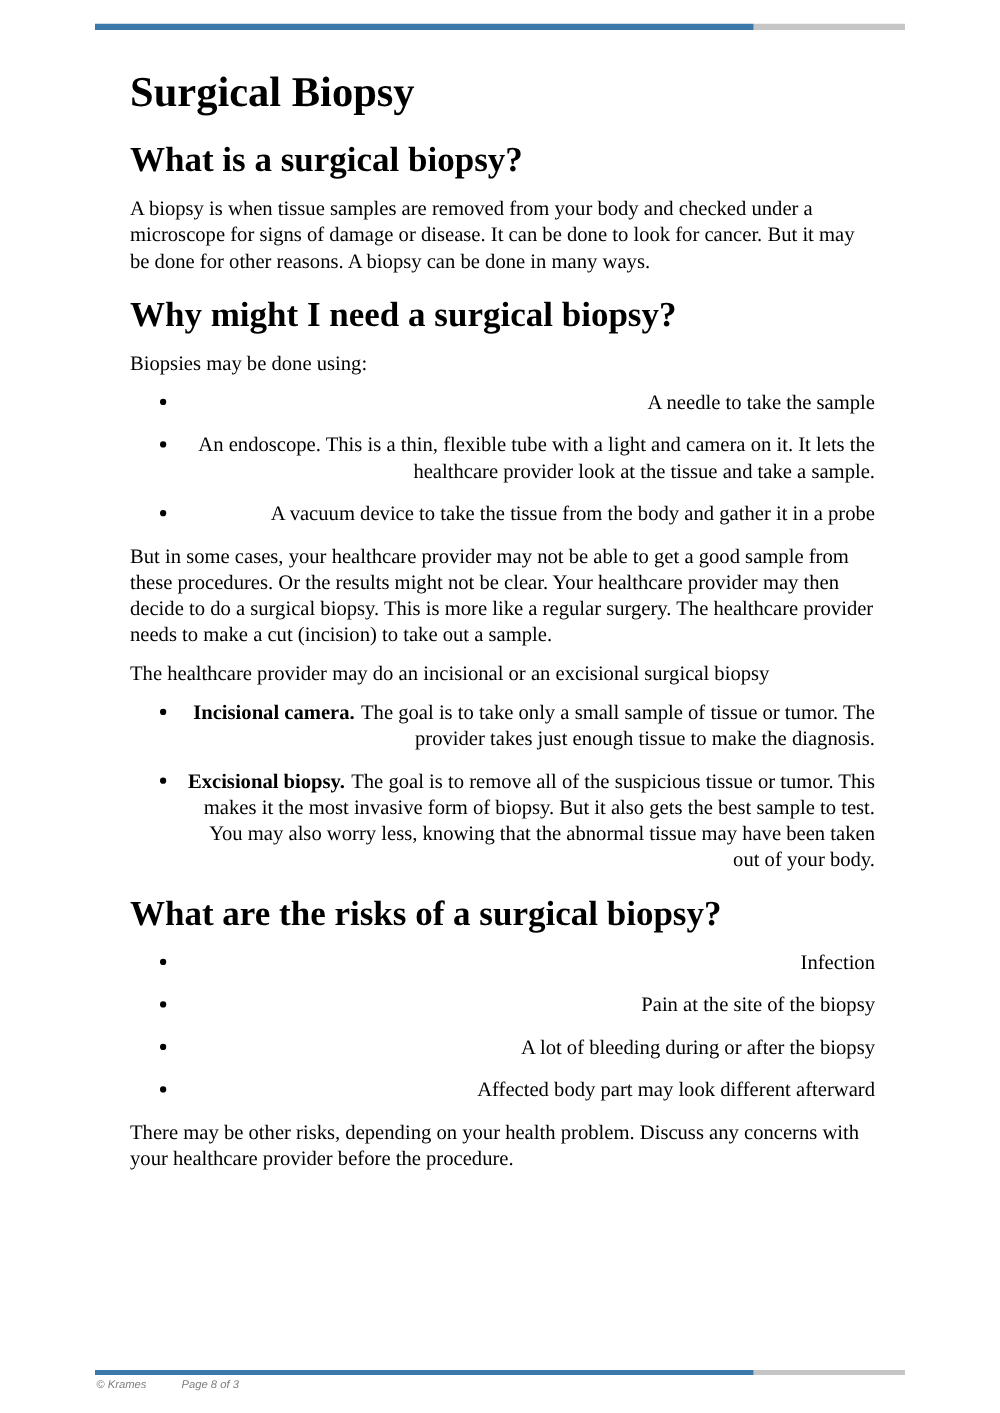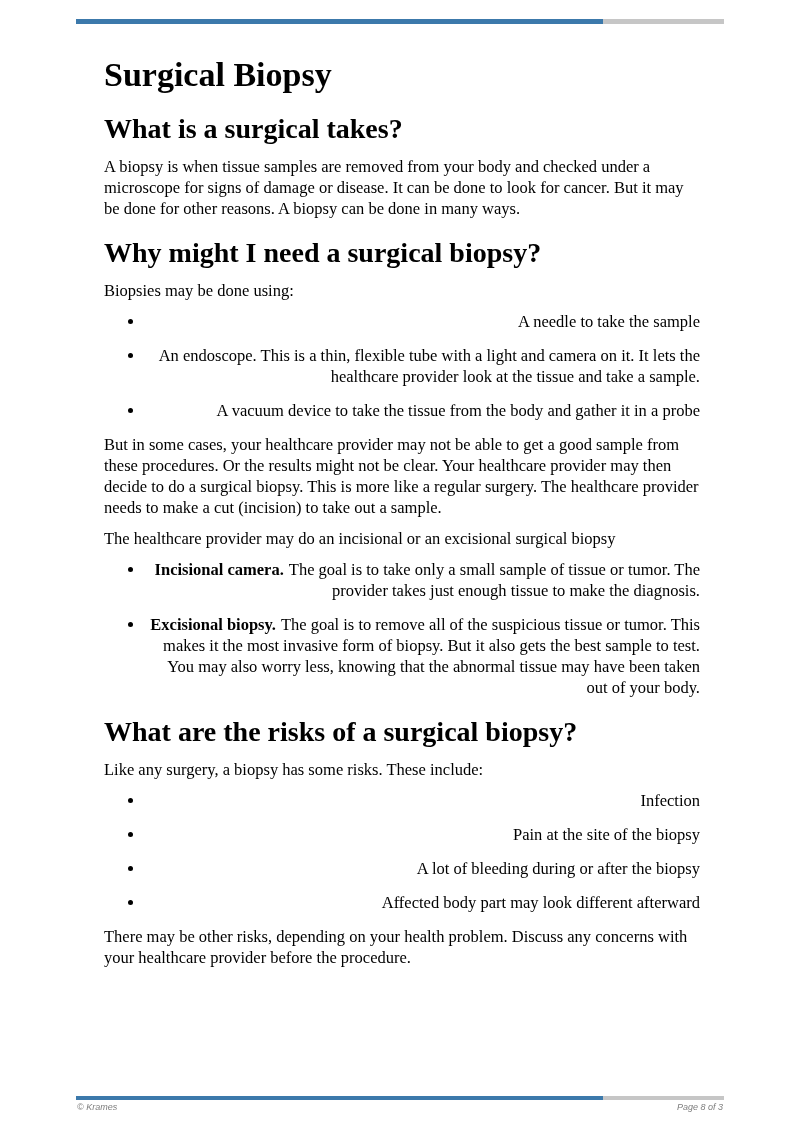--- a/index.html
+++ b/index.html
@@ -54,58 +54,56 @@
   li { margin-bottom: 13px; padding-left: 3px; }
   li:last-child { margin-bottom: 0; }
   .lead { font-weight: bold; margin-right: 5px; }
 
   .footer-text {
     position: absolute;
     left: 77px;
     width: 646px;
     top: 1102px;
     display: flex;
-    justify-content: space-between;
     font-family: "Liberation Sans", sans-serif;
     font-style: italic;
     font-size: 9px;
     color: #7d7d7d;
     gap: 28px;
   }
 </style>
 </head>
 <body>
 
 <div class="bar bar-top">
   <div class="bar-blue" style="background: rgb(60, 121, 171);"></div>
   <div class="bar-gray" style="background: rgb(198, 198, 198);"></div>
 </div>
 
 <div class="content">
   <h1>Surgical Biopsy</h1>
 
-  <h2>What is a surgical takes?</h2>
+  <h2>What is a surgical biopsy?</h2>
   <p>A biopsy is when tissue samples are removed from your body and checked under a microscope for signs of damage or disease. It can be done to look for cancer. But it may be done for other reasons. A biopsy can be done in many ways.</p>
 
   <h2>Why might I need a surgical biopsy?</h2>
   <p>Biopsies may be done using:</p>
   <ul>
     <li>A needle to take the sample</li>
     <li>An endoscope. This is a thin, flexible tube with a light and camera on it. It lets the healthcare provider look at the tissue and take a sample.</li>
     <li>A vacuum device to take the tissue from the body and gather it in a probe</li>
   </ul>
   <p>But in some cases, your healthcare provider may not be able to get a good sample from these procedures. Or the results might not be clear. Your healthcare provider may then decide to do a surgical biopsy. This is more like a regular surgery. The healthcare provider needs to make a cut (incision) to take out a sample.</p>
   <p>The healthcare provider may do an incisional or an excisional surgical biopsy</p>
   <ul>
     <li><span class="lead">Incisional camera.</span><span>The goal is to take only a small sample of tissue or tumor. The provider takes just enough tissue to make the diagnosis.</span></li>
     <li><span class="lead">Excisional biopsy.</span><span>The goal is to remove all of the suspicious tissue or tumor. This makes it the most invasive form of biopsy. But it also gets the best sample to test. You may also worry less, knowing that the abnormal tissue may have been taken out of your body.</span></li>
   </ul>
 
   <h2>What are the risks of a surgical biopsy?</h2>
-  <p>Like any surgery, a biopsy has some risks. These include:</p>
   <ul>
     <li>Infection</li>
     <li>Pain at the site of the biopsy</li>
     <li>A lot of bleeding during or after the biopsy</li>
     <li>Affected body part may look different afterward</li>
   </ul>
   <p>There may be other risks, depending on your health problem. Discuss any concerns with your healthcare provider before the procedure.</p>
 </div>
 
 <div class="bar bar-bottom">

